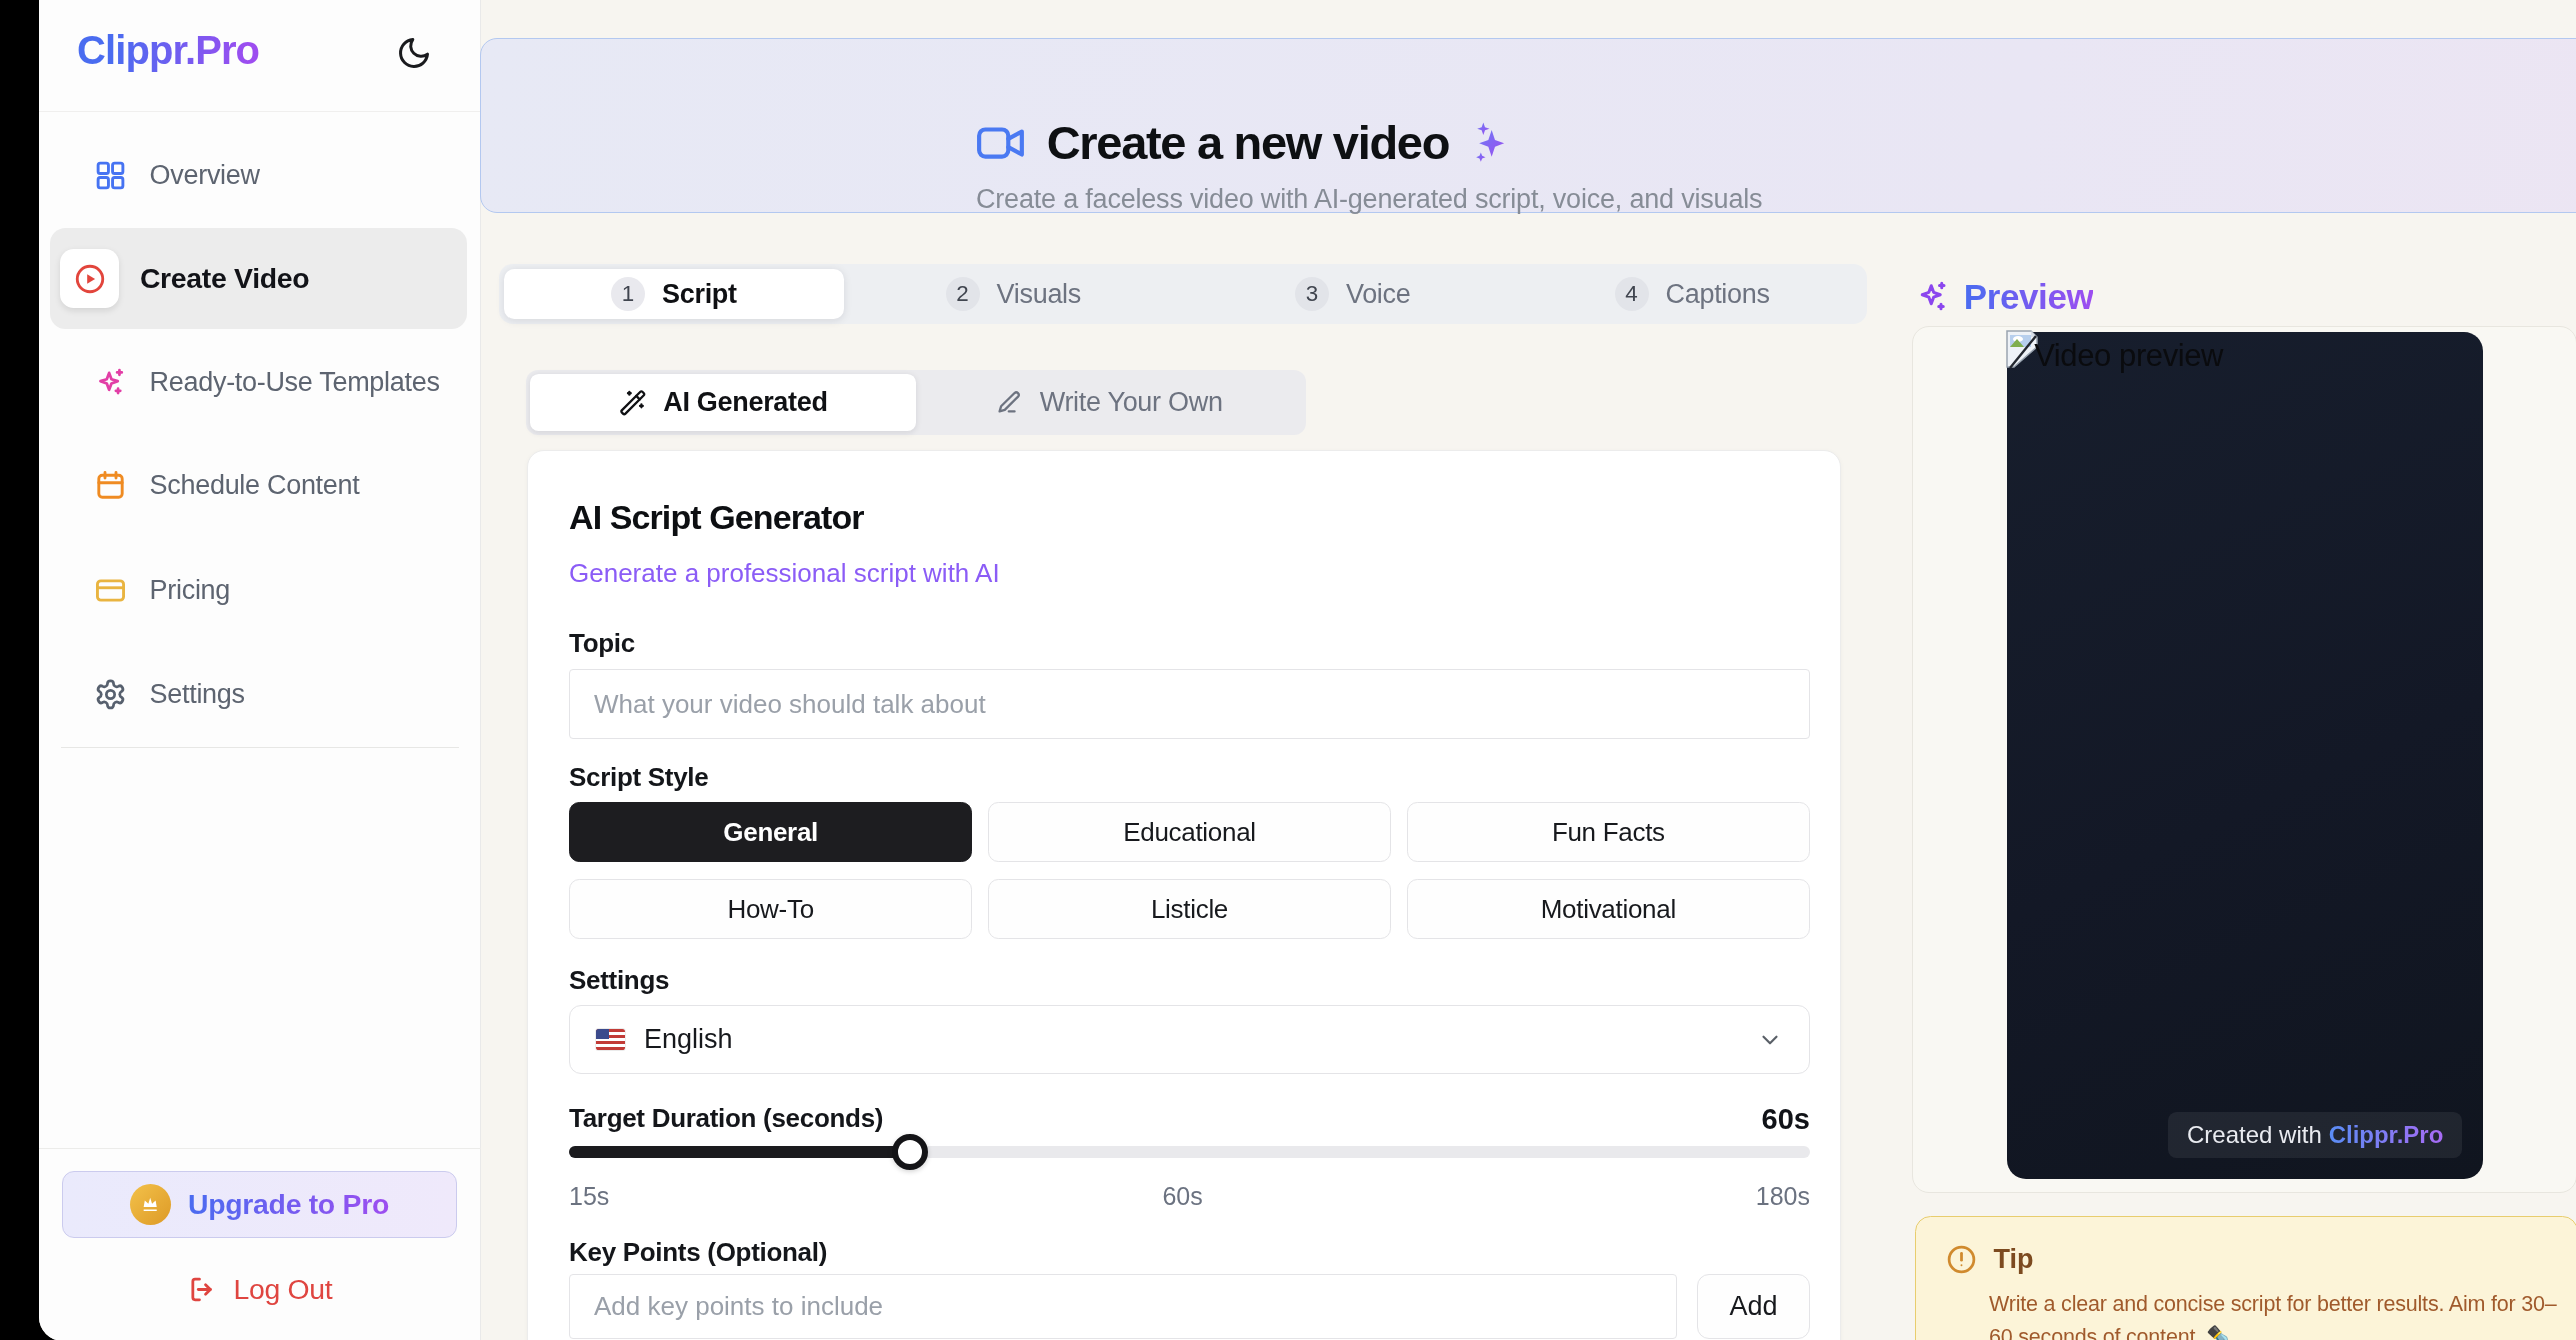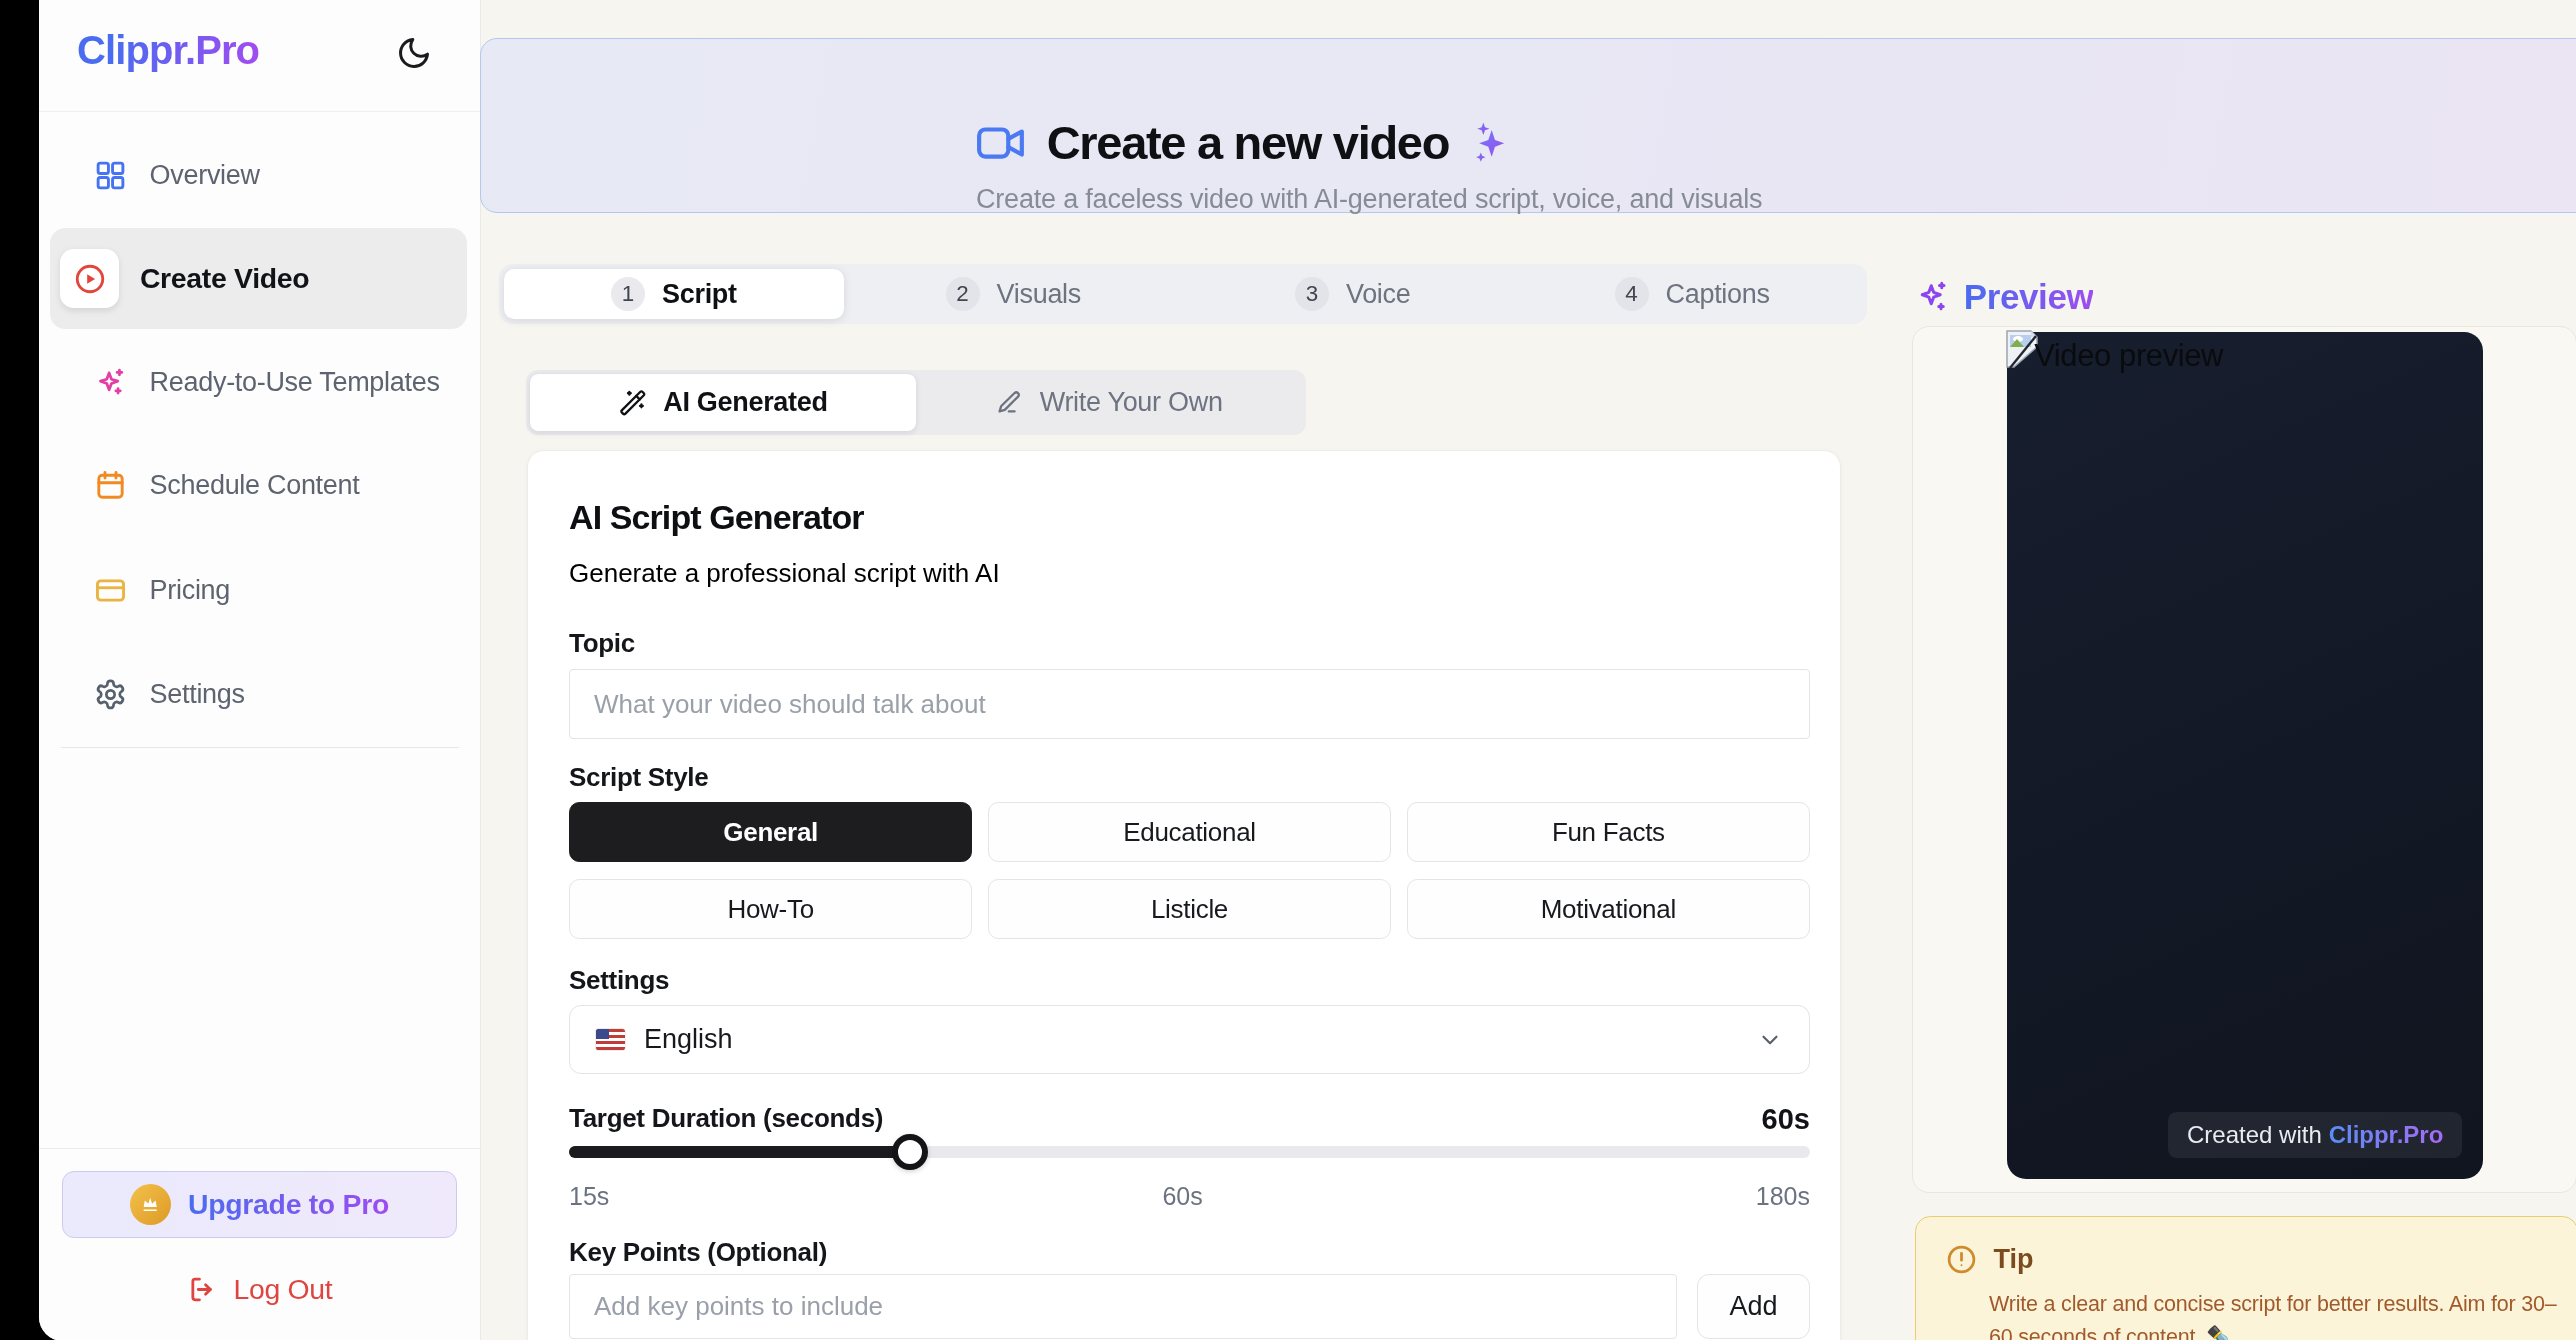--- a/index.html
+++ b/index.html
@@ -77,21 +77,21 @@
   .tab.active { background:#fff; box-shadow:0 1.7px 6.9px rgba(20,24,40,0.10); }
   .tab-label { font-size:27px; color:#6d7380; font-weight:500; letter-spacing:-0.3px; }
   .tab.active .tab-label { color:#101114; font-weight:700; }
 
   
   #card { position:absolute; left:488px; top:450px; width:1314px; height:948px;
           background:#fff; border:0.9px solid #ececec; border-radius:17px;
           box-shadow:0 1.7px 5.2px rgba(0,0,0,0.04); }
   .form-heading { position:absolute; left:530px; top:498px; font-size:34px; font-weight:700;
                   color:#0d0f12; letter-spacing:-0.9px; }
-  .form-subheading { position:absolute; left:530px; top:558px; font-size:26px; color:#000000; }
+  .form-subheading { position:absolute; left:530px; top:558px; font-size:26px; color:#8b5cf6; }
   .field-label { position:absolute; left:530px; font-size:26px; font-weight:600; color:#14161a; letter-spacing:-0.3px; }
   .text-input { position:absolute; left:530px; width:1241px; height:70px; border:1.7px solid #e4e4e7;
                 border-radius:4px; background:#fff; padding:0 24px; font-size:26px; color:#a16207;
                 font-family:"Liberation Sans", sans-serif; outline:none; }
   .text-input::placeholder { color:#9aa0a9; }
 
   #style-grid { position:absolute; left:530px; top:802px; width:1241px;
                 display:grid; grid-template-columns:repeat(3,1fr); gap:17px 15.5px; }
   .style-btn { height:60px; border-radius:10.3px; border:1.7px solid #e4e4e7; background:#fefefe;
                font-size:26px; color:#17191d; font-weight:500; cursor:pointer;

